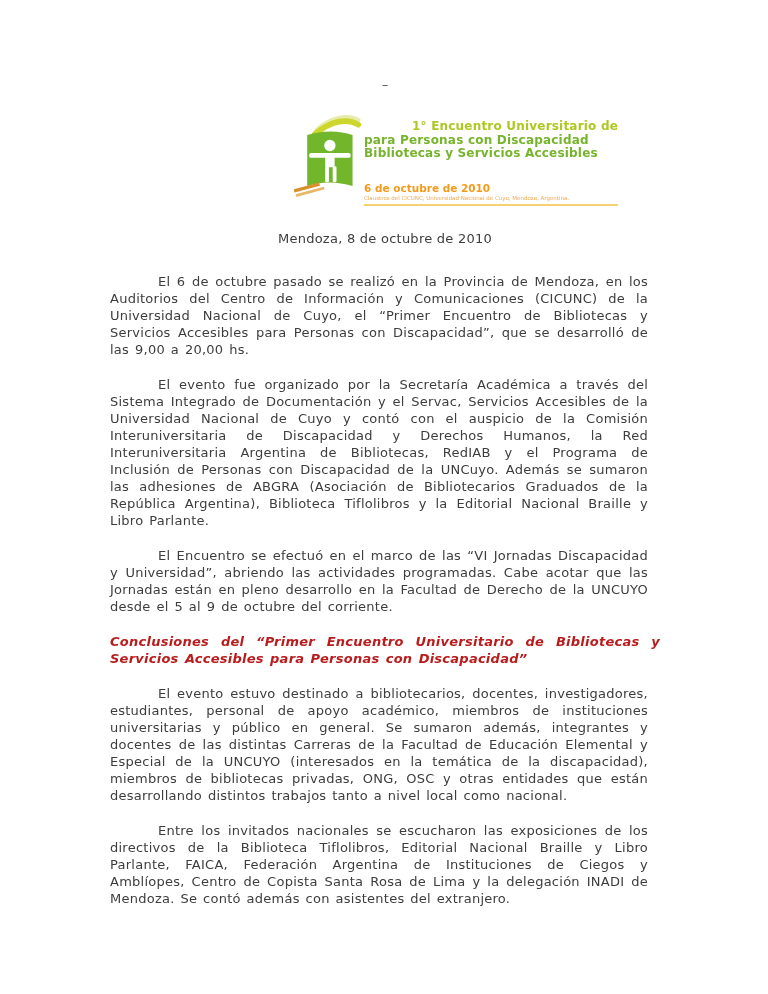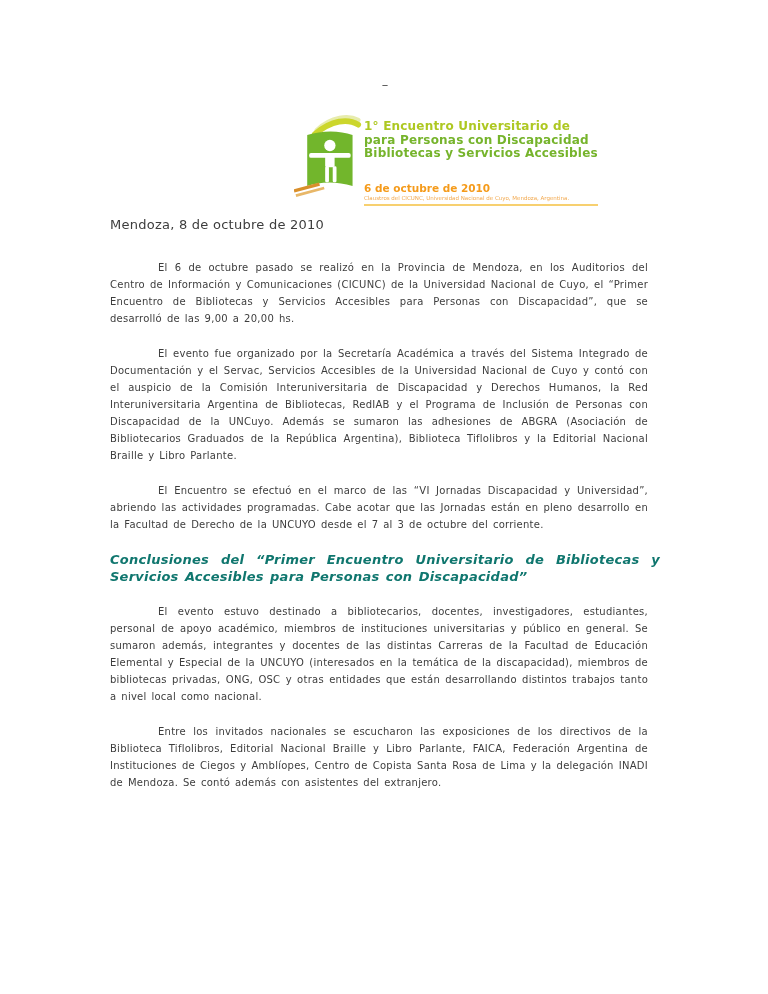--- a/index.html
+++ b/index.html
@@ -28,64 +28,64 @@
     height: 88px;
   }
   .logo-icon { width: 68px; height: 92px; flex: 0 0 auto; }
   .logo-text { margin-left: 2px; padding-top: 12px; }
   .logo-line {
     font-weight: bold;
     font-size: 12px;
     line-height: 13.5px;
     letter-spacing: 0.2px;
   }
-  .logo-line.l1 { color: var(--title-yellow-green, #aec822); }
+  .logo-line.l1 { color: var(--title-yellow-green, #aec822); margin-left: 48px; }
   .logo-line.l2 { color: var(--title-green, #76b42c); }
   .logo-date {
     margin-top: 21px;
     font-weight: bold;
     font-size: 10.5px;
     line-height: 12px;
     color: var(--date-orange, #f59b1b);
   }
   .logo-sub {
     font-size: 5.5px;
     line-height: 8px;
     color: #f2a94f;
     border-bottom: 2px solid #f7d070;
     padding-bottom: 2px;
     white-space: nowrap;
   }
   .date-line {
-    margin: 20px 0 0 0;
-    text-align: left;
+    margin: 34px 0 0 0;
+    text-align: center;
     font-size: 13px;
     line-height: 17px;
     letter-spacing: 0.25px;
   }
   .para {
     margin: 0 12px 18px 0;
     text-align: justify;
     text-indent: 48px;
-    font-size: 10px;
+    font-size: 13px;
     line-height: 17px;
     letter-spacing: 0.25px;
     word-spacing: 1.5px;
   }
   .para.first { margin-top: 26px; }
   .heading {
     margin: 10px 0 18px 0;
     text-align: justify;
     font-size: 13px;
     line-height: 17px;
     font-weight: bold;
     font-style: italic;
     letter-spacing: 0.25px;
     word-spacing: 1.5px;
-    color: #0f766e;
+    color: #b91c1c;
   }
 </style>
 </head>
 <body>
 
 <div class="page">
 
   <div class="top-dash">–</div>
 
   <div class="logo">
@@ -113,20 +113,20 @@
       <div class="logo-line l2">Bibliotecas y Servicios Accesibles</div>
       <div class="logo-date">6 de octubre de 2010</div>
       <div class="logo-sub">Claustros del CICUNC, Universidad Nacional de Cuyo, Mendoza, Argentina.</div>
     </div>
   </div>
 
   <p class="date-line">Mendoza, 8 de octubre de 2010</p>
 
   <p class="para first">El 6 de octubre pasado se realizó en la Provincia de Mendoza, en los Auditorios del Centro de Información y Comunicaciones (CICUNC) de la Universidad Nacional de Cuyo, el “Primer Encuentro de Bibliotecas y Servicios Accesibles para Personas con Discapacidad”, que se desarrolló de las 9,00 a 20,00 hs.</p>
   <p class="para">El evento fue organizado por la Secretaría Académica a través del Sistema Integrado de Documentación y el Servac, Servicios Accesibles de la Universidad Nacional de Cuyo y contó con el auspicio de la Comisión Interuniversitaria de Discapacidad y Derechos Humanos, la Red Interuniversitaria Argentina de Bibliotecas, RedIAB y el Programa de Inclusión de Personas con Discapacidad de la UNCuyo. Además se sumaron las adhesiones de ABGRA (Asociación de Bibliotecarios Graduados de la República Argentina), Biblioteca Tiflolibros y la Editorial Nacional Braille y Libro Parlante.</p>
-  <p class="para">El Encuentro se efectuó en el marco de las “VI Jornadas Discapacidad y Universidad”, abriendo las actividades programadas. Cabe acotar que las Jornadas están en pleno desarrollo en la Facultad de Derecho de la UNCUYO desde el 7 al 3 de octubre del corriente.</p>
+  <p class="para">El Encuentro se efectuó en el marco de las “VI Jornadas Discapacidad y Universidad”, abriendo las actividades programadas. Cabe acotar que las Jornadas están en pleno desarrollo en la Facultad de Derecho de la UNCUYO desde el 5 al 9 de octubre del corriente.</p>
 
   <p class="heading">Conclusiones del “Primer Encuentro Universitario de Bibliotecas y Servicios Accesibles para Personas con Discapacidad”</p>
 
   <p class="para">El evento estuvo destinado a bibliotecarios, docentes, investigadores, estudiantes, personal de apoyo académico, miembros de instituciones universitarias y público en general. Se sumaron además, integrantes y docentes de las distintas Carreras de la Facultad de Educación Elemental y Especial de la UNCUYO (interesados en la temática de la discapacidad), miembros de bibliotecas privadas, ONG, OSC y otras entidades que están desarrollando distintos trabajos tanto a nivel local como nacional.</p>
   <p class="para">Entre los invitados nacionales se escucharon las exposiciones de los directivos de la Biblioteca Tiflolibros, Editorial Nacional Braille y Libro Parlante, FAICA, Federación Argentina de Instituciones de Ciegos y Amblíopes, Centro de Copista Santa Rosa de Lima y la delegación INADI de Mendoza. Se contó además con asistentes del extranjero.</p>
 
 </div>
 
 </body></html>

